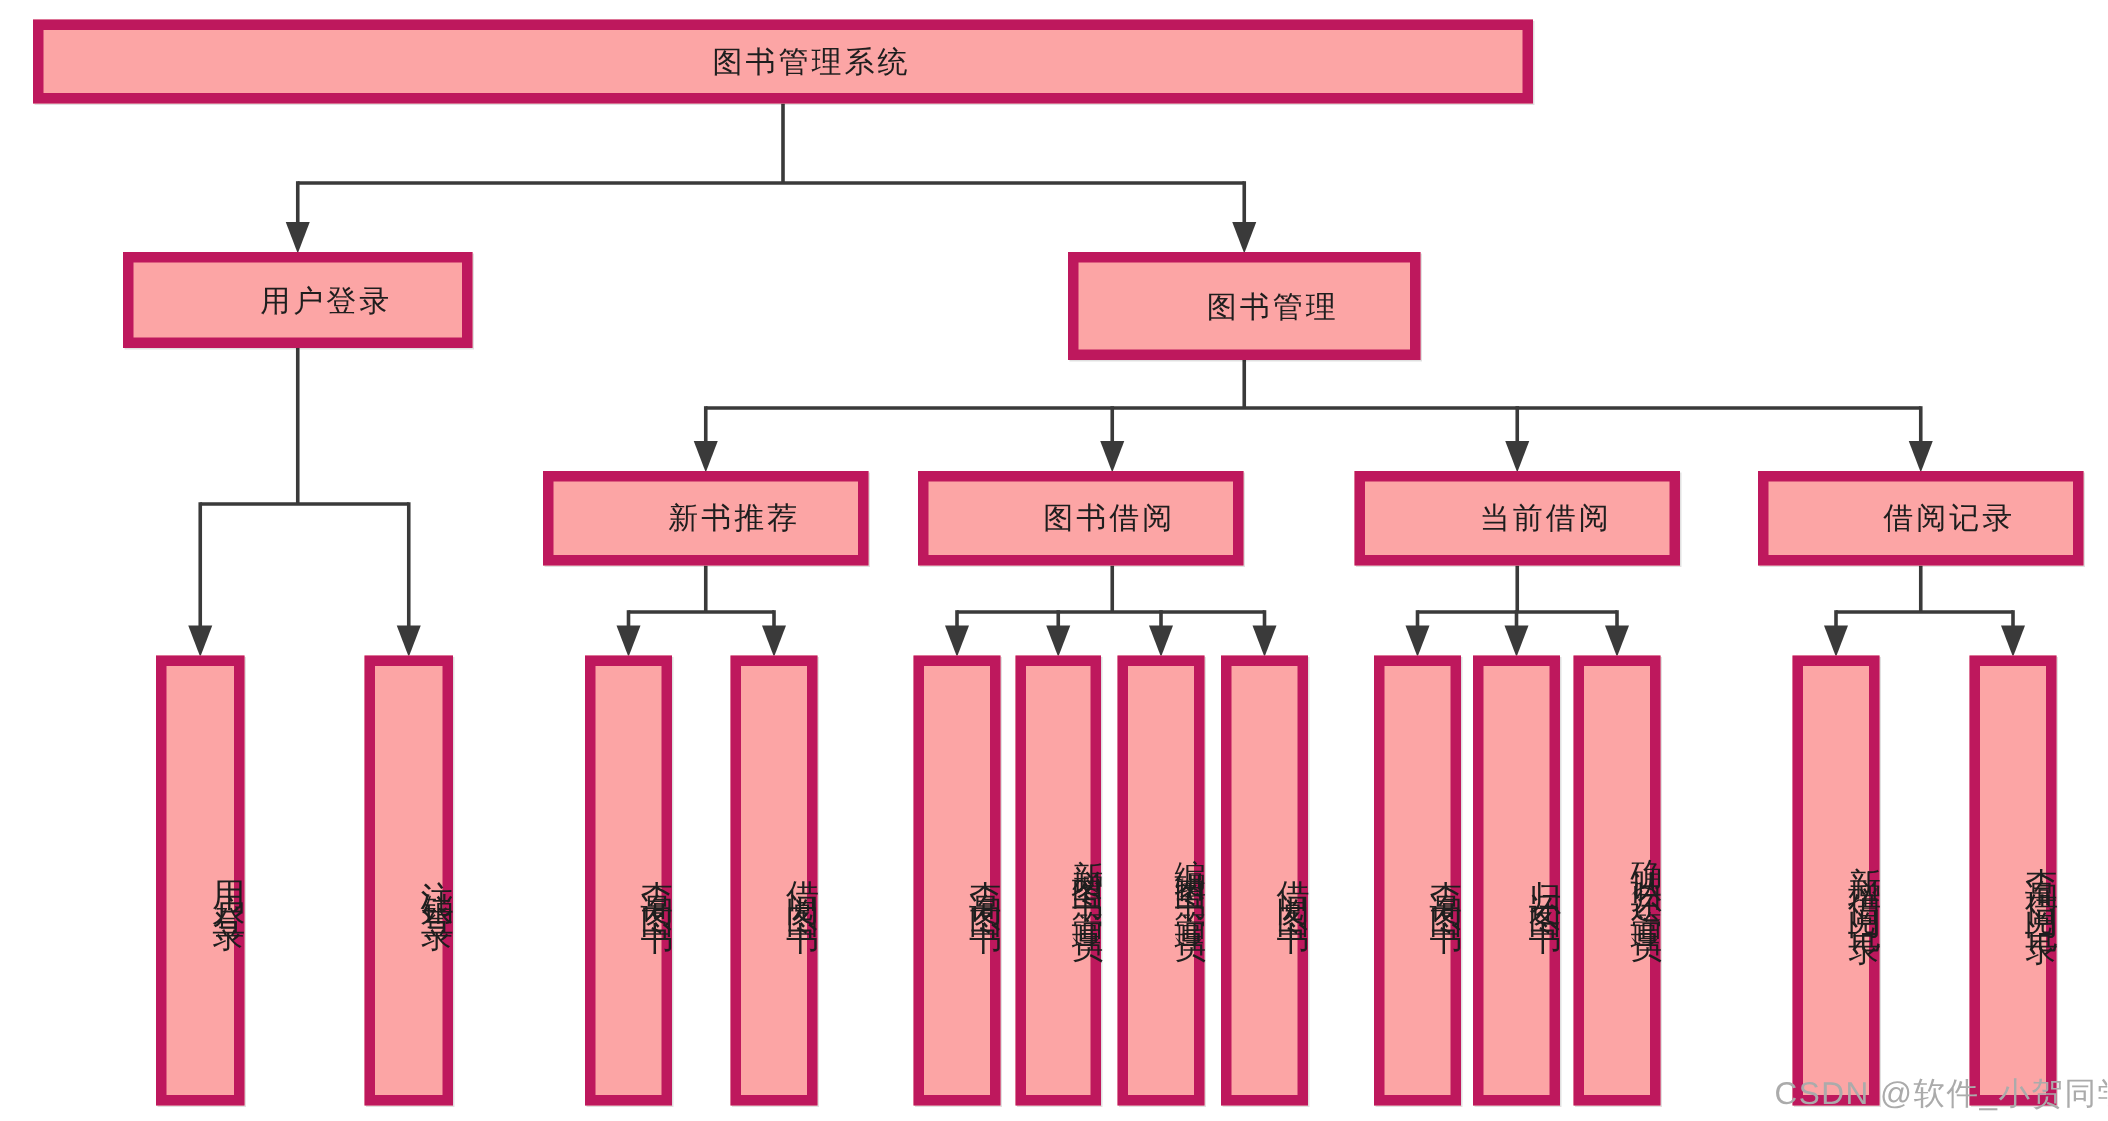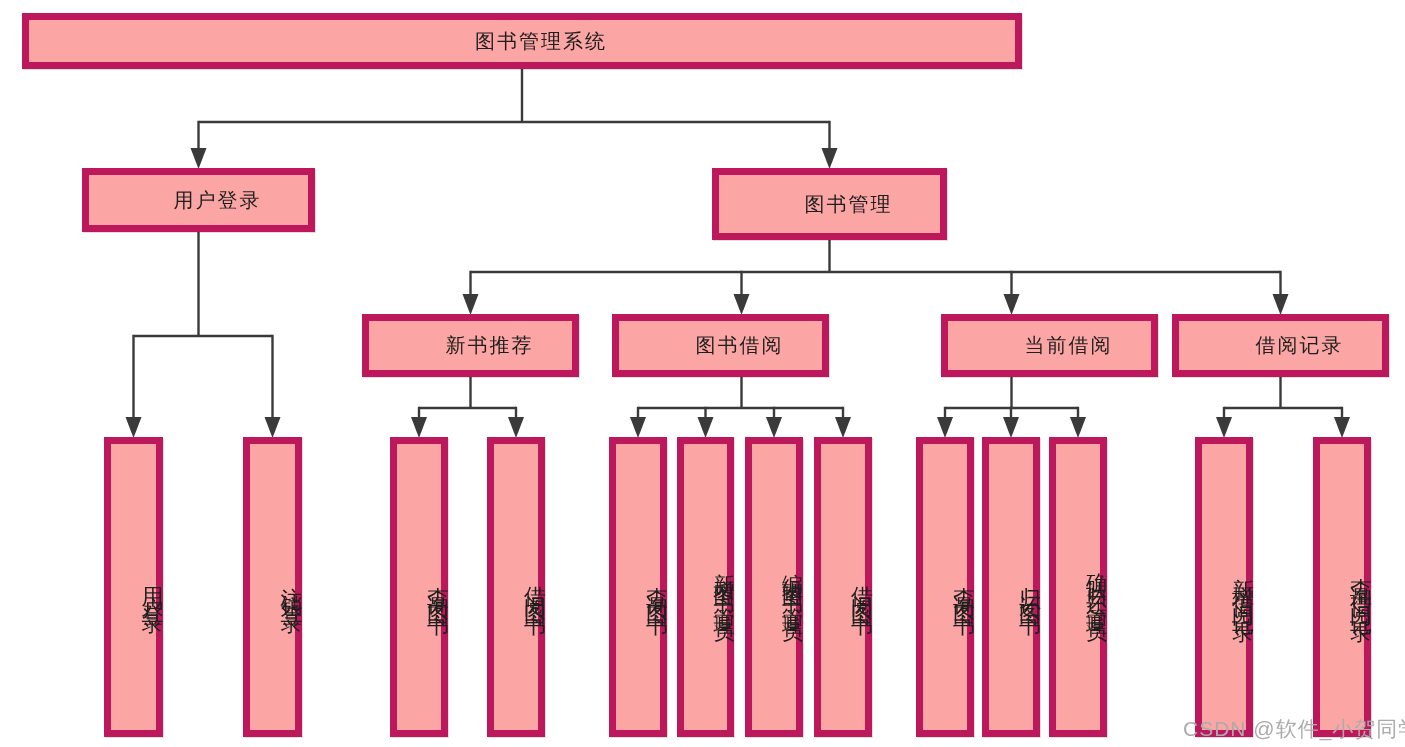--- a/index.html
+++ b/index.html
@@ -114,21 +114,21 @@
       <polygon points="1216,417 1232,417 1224,438" fill="#3a3a3a"></polygon>
       <line x1="1342" y1="406.8" x2="1342" y2="423" stroke="#3a3a3a" stroke-width="2.4"></line>
       <polygon points="1334,417 1350,417 1342,438" fill="#3a3a3a"></polygon>
     </svg>
   <div id="nodes">
       <div class="node h" style="left: 22px; top: 13px; width: 1000px; height: 56px;">图书管理系统</div>
       <div class="node h" style="left: 82px; top: 168px; width: 233px; height: 64px;">用户登录</div>
       <div class="node h" style="left: 712px; top: 168px; width: 235px; height: 72px;">图书管理</div>
       <div class="node h" style="left: 362px; top: 314px; width: 217px; height: 63px;">新书推荐</div>
       <div class="node h" style="left: 612px; top: 314px; width: 217px; height: 63px;">图书借阅</div>
-      <div class="node h" style="left: 903px; top: 314px; width: 217px; height: 63px; margin-left: 38px;">当前借阅</div>
+      <div class="node h" style="left: 903px; top: 314px; width: 217px; height: 63px;">当前借阅</div>
       <div class="node h" style="left: 1172px; top: 314px; width: 217px; height: 63px;">借阅记录</div>
       <div class="node v" style="left: 104px; top: 437px; width: 59px; height: 300px;">用户登录</div>
       <div class="node v" style="left: 243px; top: 437px; width: 59px; height: 300px;">注销登录</div>
       <div class="node v" style="left: 390px; top: 437px; width: 58px; height: 300px;">查询图书</div>
       <div class="node v" style="left: 487px; top: 437px; width: 58px; height: 300px;">借阅图书</div>
       <div class="node v" style="left: 609px; top: 437px; width: 58px; height: 300px;">查询图书</div>
       <div class="node v" style="left: 677px; top: 437px; width: 57px; height: 300px; letter-spacing: 7px; font-size: 21px;">新增图书（管理员）</div>
       <div class="node v" style="left: 745px; top: 437px; width: 58px; height: 300px; letter-spacing: 7px; font-size: 21px;">编辑图书（管理员）</div>
       <div class="node v" style="left: 814px; top: 437px; width: 58px; height: 300px;">借阅图书</div>
       <div class="node v" style="left: 916px; top: 437px; width: 58px; height: 300px;">查询图书</div>

